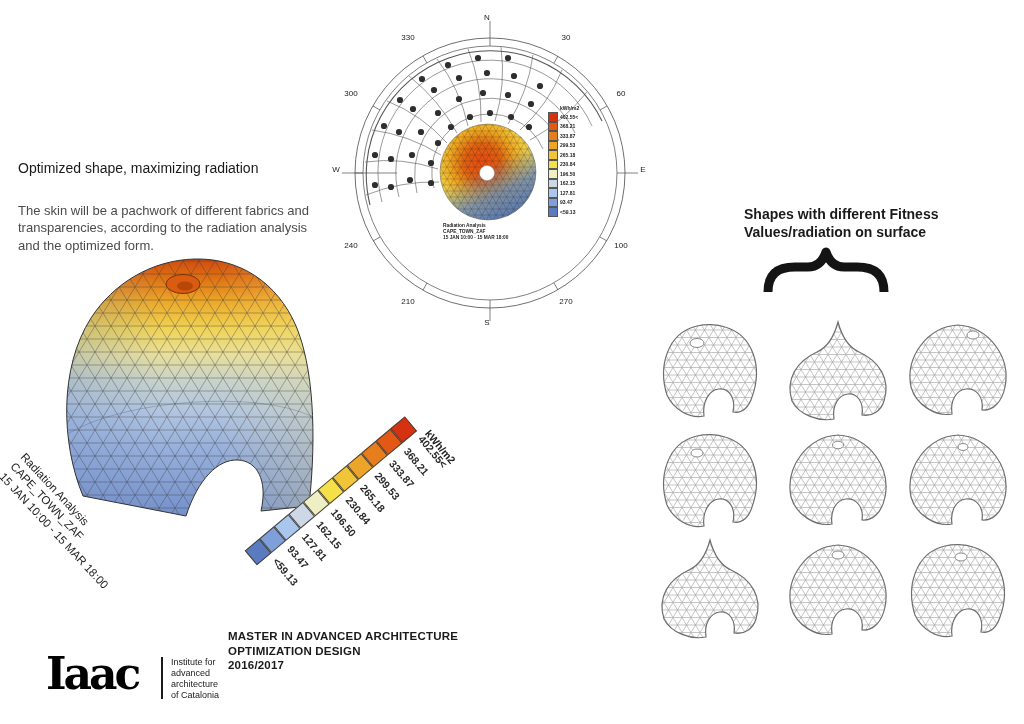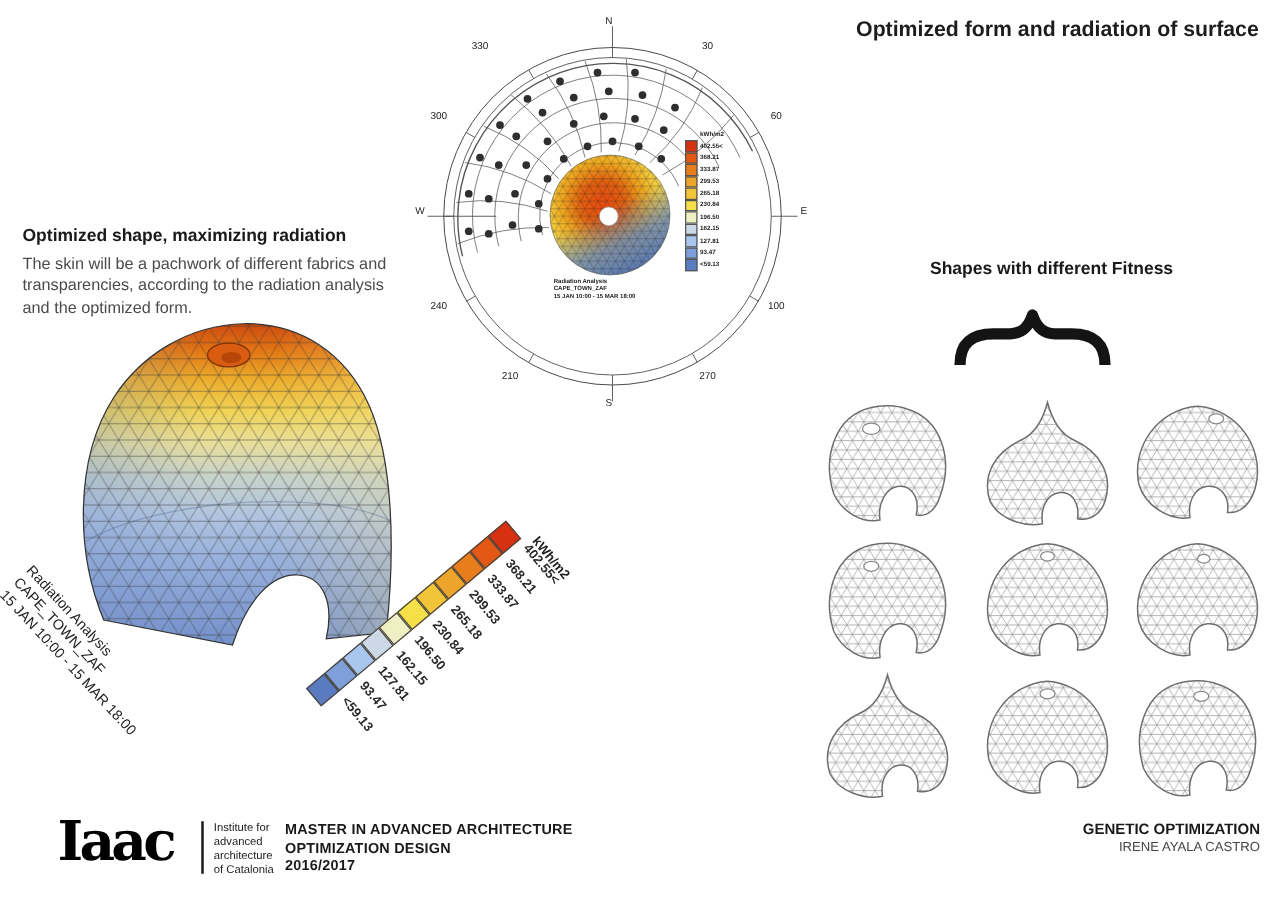--- a/index.html
+++ b/index.html
@@ -1,29 +1,29 @@
 <!DOCTYPE html>
 <html><head>
 <meta charset="utf-8">
 <style>
   html,body{margin:0;padding:0;background:#e8e8e8;}
   .canvas{position:relative;width:1024px;height:724px;background:#ffffff;overflow:hidden;
           font-family:"Liberation Sans",sans-serif;color:#1a1a1a;}
   .abs{position:absolute;}
   
   .main-title{right:17px;top:14px;font-size:17px;font-weight:bold;color:#1d1d1d;}
-  .left-heading{left:18px;top:180px;font-size:14px;font-weight:bold;}
+  .left-heading{left:18px;top:160px;font-size:14px;font-weight:normal;}
   .left-body{left:18px;top:202px;width:296px;font-size:13px;line-height:1.33;color:#4b4b4b;}
   .right-heading{left:744px;top:206px;font-size:14px;font-weight:bold;line-height:1.25;}
   
   .compass{font-size:8px;color:#222;transform:translate(-50%,-50%);}
   .c0{left:487px;top:17px}.c1{left:566px;top:37px}.c2{left:621px;top:93px}
   .c3{left:643px;top:169px}.c4{left:621px;top:245px}.c5{left:566px;top:301px}
   .c6{left:487px;top:322px}.c7{left:408px;top:301px}.c8{left:351px;top:245px}
-  .c9{left:336px;top:169px}.c10{left:351px;top:93px}.c11{left:384px;top:37px}
+  .c9{left:336px;top:169px}.c10{left:351px;top:93px}.c11{left:408px;top:37px}
   
   .legend-small{left:548px;top:105px;width:46px;}
   .legend-small .unit{font-size:5px;font-weight:bold;margin-left:12px;margin-bottom:1px;}
   .sl-row{display:flex;align-items:center;height:9.5px;}
   .sl-row .sw{width:10px;height:9.5px;border:0.5px solid #555;box-sizing:border-box;}
   .sl-row .lv{font-size:5px;font-weight:bold;color:#222;margin-left:2px;white-space:nowrap;}
   
   .sun-caption{left:443px;top:223px;font-size:4.8px;font-weight:bold;line-height:1.3;color:#222;}
   
   .rot-caption{left:28px;top:450px;font-size:11.5px;line-height:1.25;color:#1d1d1d;
@@ -33,31 +33,30 @@
   .legend-big .unit{position:absolute;top:-2px;left:26px;font-size:10.5px;font-weight:bold;color:#222;white-space:nowrap;}
   .lg-rows{position:absolute;top:12px;left:0;}
   .lg-row{display:flex;align-items:flex-start;height:19px;}
   .lg-row .sw{width:19px;height:19px;border:0.6px solid #4a443c;box-sizing:border-box;}
   .lg-row .lv{font-size:10.5px;font-weight:bold;color:#2a2a2a;margin-left:7px;transform:translateY(-5px);white-space:nowrap;}
   
   .logo-text{left:46px;top:648px;font-family:"DejaVu Serif",serif;font-weight:bold;font-size:44px;
              letter-spacing:-3px;color:#000;}
   .logo-divider{left:161px;top:657px;width:2px;height:42px;background:#1a1a1a;}
   .institute{left:171px;top:657px;font-size:9px;line-height:1.22;color:#222;}
-  .program{left:228px;top:657px;font-size:11.5px;font-weight:bold;line-height:1.28;letter-spacing:.2px;}
+  .program{left:228px;top:629px;font-size:11.5px;font-weight:bold;line-height:1.28;letter-spacing:.2px;}
   .footer-right{right:16px;top:656px;text-align:right;}
   .footer-right .proj{font-size:12px;font-weight:bold;}
   .footer-right .auth{font-size:10.5px;color:#444;margin-top:2px;}
 </style>
 </head>
 <body>
 
 <div class="canvas">
 
-  <div class="abs main-title">Optimized form and radiation of surface</div>
 
   <div class="abs left-heading">Optimized shape, maximizing radiation</div>
   <div class="abs left-body">The skin will be a pachwork of different fabrics and transparencies, according to the radiation analysis and the optimized form.</div>
 
   <svg class="abs" style="left:335px;top:5px;" width="320" height="330" viewBox="0 0 320 330">
     <defs>
       <radialGradient id="discR" cx="44%" cy="40%" r="62%">
         <stop offset="0%" stop-color="#e84a10"></stop>
         <stop offset="30%" stop-color="#e06010"></stop>
         <stop offset="55%" stop-color="#efa81f"></stop>
@@ -313,20 +312,21 @@
         </div>
       <div class="lg-row">
           <span class="sw" style="background: rgb(90, 123, 192);"></span>
           <span class="lv">&lt;59.13</span>
         </div>
     </div>
   </div>
 
   <div class="abs right-heading">
     <div>Shapes with different Fitness</div>
+    <div>Values/radiation on surface</div>
   </div>
 
   <svg class="abs" style="left:740px;top:240px;" width="170" height="70" viewBox="0 0 170 70">
     <path d="M28,52 C28,34 38,27 55,27 L68,27 C78,27 83,21 86,12 C89,21 94,27 104,27 L117,27 C134,27 144,34 144,52" fill="none" stroke="#141414" stroke-width="9" stroke-linejoin="round"></path>
   </svg>
 
   <svg class="abs" style="left:645px;top:298px;" width="375" height="360" viewBox="0 0 375 360">
     <defs>
       <pattern id="triS" width="9" height="15" patternUnits="userSpaceOnUse">
         <path d="M0,0H9 M0,7.5H9 M0,15H9 M0,7.5 L4.5,0 L9,7.5 L4.5,15 Z" fill="none" stroke="#8a8a8a" stroke-width="0.5"></path>
@@ -386,18 +386,14 @@
     <div>Institute for</div>
     <div>advanced</div>
     <div>architecture</div>
     <div>of Catalonia</div>
   </div>
   <div class="abs program">
     <div>MASTER IN ADVANCED ARCHITECTURE</div>
     <div>OPTIMIZATION DESIGN</div>
     <div>2016/2017</div>
   </div>
-  <div class="abs footer-right">
-    <div class="proj">GENETIC OPTIMIZATION</div>
-    <div class="auth">IRENE AYALA CASTRO</div>
-  </div>
 
 </div>
 
 </body></html>

